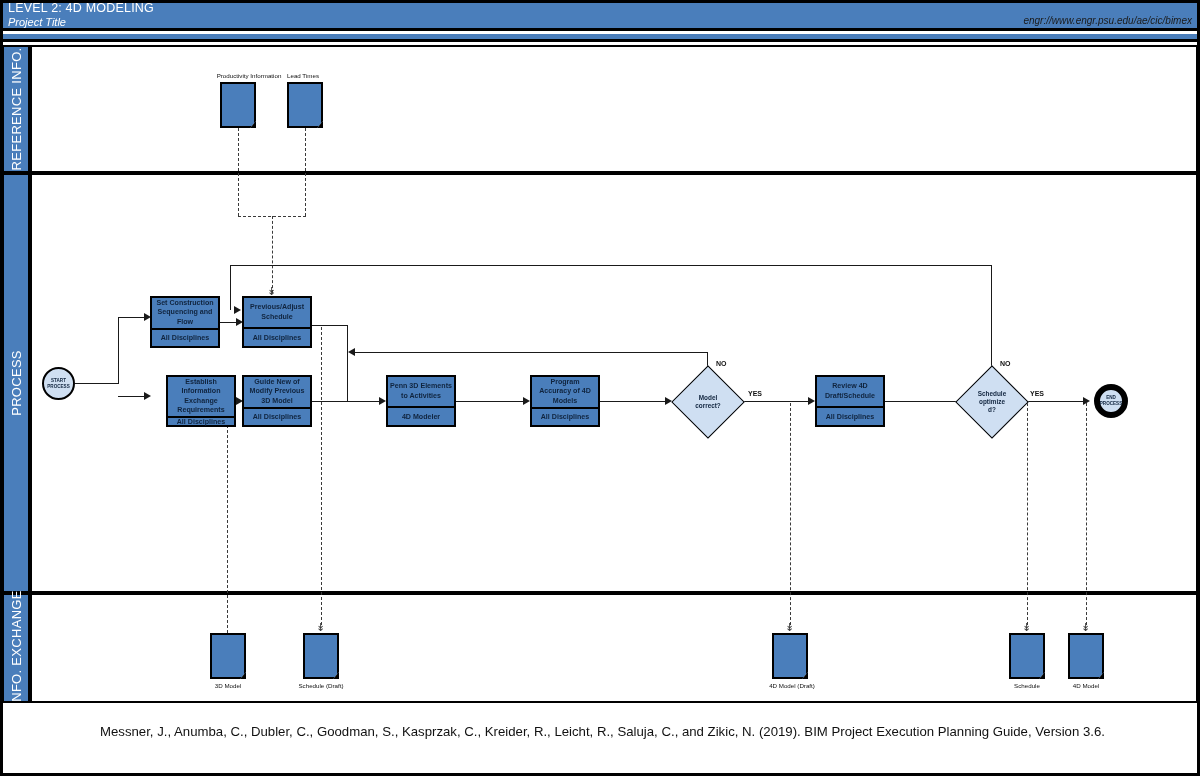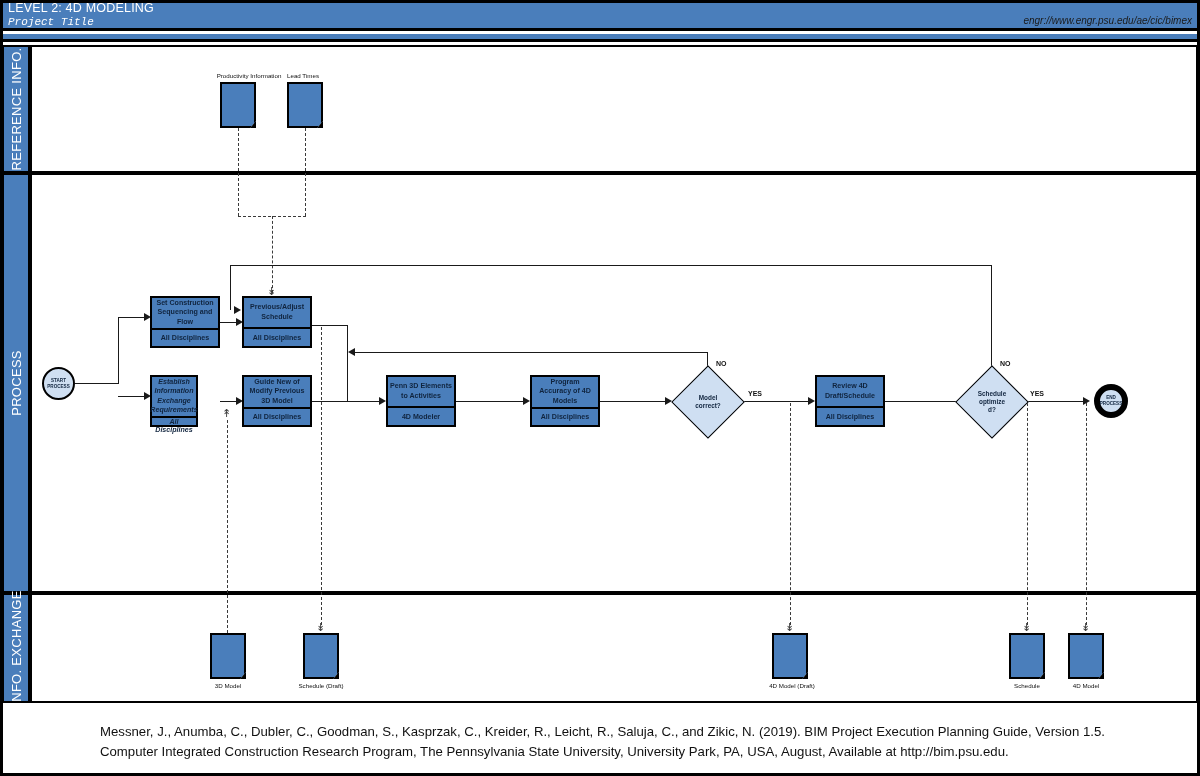--- a/index.html
+++ b/index.html
@@ -4,21 +4,21 @@
 <title>LEVEL 2: 4D MODELING</title>
 <style>
   html,body{margin:0;padding:0;background:#ffffff;}
   body{font-family:"Liberation Sans",sans-serif;}
   #page{position:relative;width:1200px;height:776px;background:#ffffff;overflow:hidden;}
 
   
   .hdr{position:absolute;left:0;top:0;width:1200px;height:31px;background:#4a7ebb;
        border-bottom:3px solid #000;box-sizing:border-box;}
   .hdr-l{position:absolute;left:8px;top:1px;color:#fff;font-size:12.5px;letter-spacing:.2px;}
-  .hdr-l2{position:absolute;left:8px;top:16px;color:#fff;font-size:11px;font-style:italic;font-family:Liberation Mono, monospace;}
+  .hdr-l2{position:absolute;left:8px;top:16px;color:#fff;font-size:11px;font-style:italic;}
   .hdr-r{position:absolute;right:8px;top:2px;color:#1b1b1b;font-size:10px;text-align:right;}
   .hdr-r2{position:absolute;right:8px;top:15px;color:#1b1b1b;font-size:10px;font-style:italic;text-align:right;}
   .hdr-strip{position:absolute;left:0;top:34px;width:1200px;height:8px;background:#4a7ebb;
        border-bottom:3px solid #000;box-sizing:border-box;}
 
   
   .lane{position:absolute;box-sizing:border-box;border:2px solid #000;background:#fff;}
   .lane-lbl{position:absolute;box-sizing:border-box;background:#4a7ebb;border:2px solid #000;
             color:#fff;}
   .lane-lbl span{display:block;position:absolute;left:50%;top:50%;
@@ -141,21 +141,21 @@
   <div class="pbox" style="left:150px;top:296px;width:70px;height:52px;align-items:center;">
     <div class="t">Set Construction Sequencing and Flow</div>
     <div class="r">All Disciplines</div>
   </div>
 
   <div class="pbox" style="left:242px;top:296px;width:70px;height:52px;">
     <div class="t">Previous/Adjust Schedule</div>
     <div class="r">All Disciplines</div>
   </div>
 
-  <div class="pbox" style="left:150px;top:375px;width:48px;height:52px;font-style:italic;">
+  <div class="pbox" style="left:166px;top:375px;width:70px;height:52px;">
     <div class="t">Establish Information Exchange Requirements</div>
     <div class="r">All Disciplines</div>
   </div>
 
   <div class="pbox" style="left:242px;top:375px;width:70px;height:52px;">
     <div class="t">Guide New of Modify  Previous 3D Model</div>
     <div class="r">All Disciplines</div>
   </div>
 
   <div class="pbox" style="left:386px;top:375px;width:70px;height:52px;">
@@ -269,17 +269,16 @@
 
   <div class="doc" style="left:1068px;top:633px;width:36px;height:46px;">
     <div class="body"></div>
     <div class="fold"></div>
   </div>
   <div class="doc-cap" style="left:1058px;top:682px;width:56px;">4D Model</div>
   <div class="dl dlv" style="left:1086px;top:403px;height:222px;"></div>
   <div class="ar-open" style="left:1081px;top:622px;">↡</div>
 
   <div class="cite">
-    <div>Messner, J., Anumba, C., Dubler, C., Goodman, S., Kasprzak, C., Kreider, R., Leicht, R., Saluja, C., and Zikic, N. (2019). BIM Project Execution Planning Guide, Version 1.5.</div>
-    <div>Computer Integrated Construction Research Program, The Pennsylvania State University, University Park, PA, USA, August, Available at http://bim.psu.edu.</div>
+    <div>Messner, J., Anumba, C., Dubler, C., Goodman, S., Kasprzak, C., Kreider, R., Leicht, R., Saluja, C., and Zikic, N. (2019). BIM Project Execution Planning Guide, Version 3.6.</div>
   </div>
 
 </div>
 
 </body></html>

